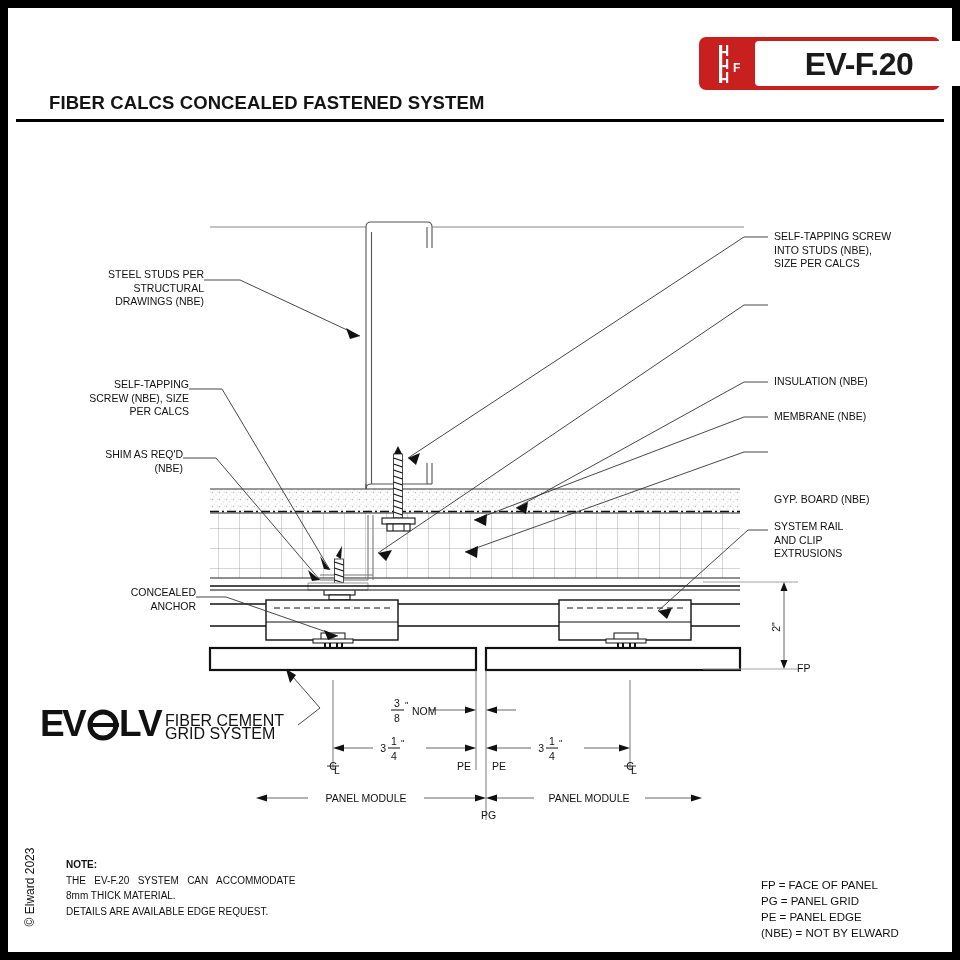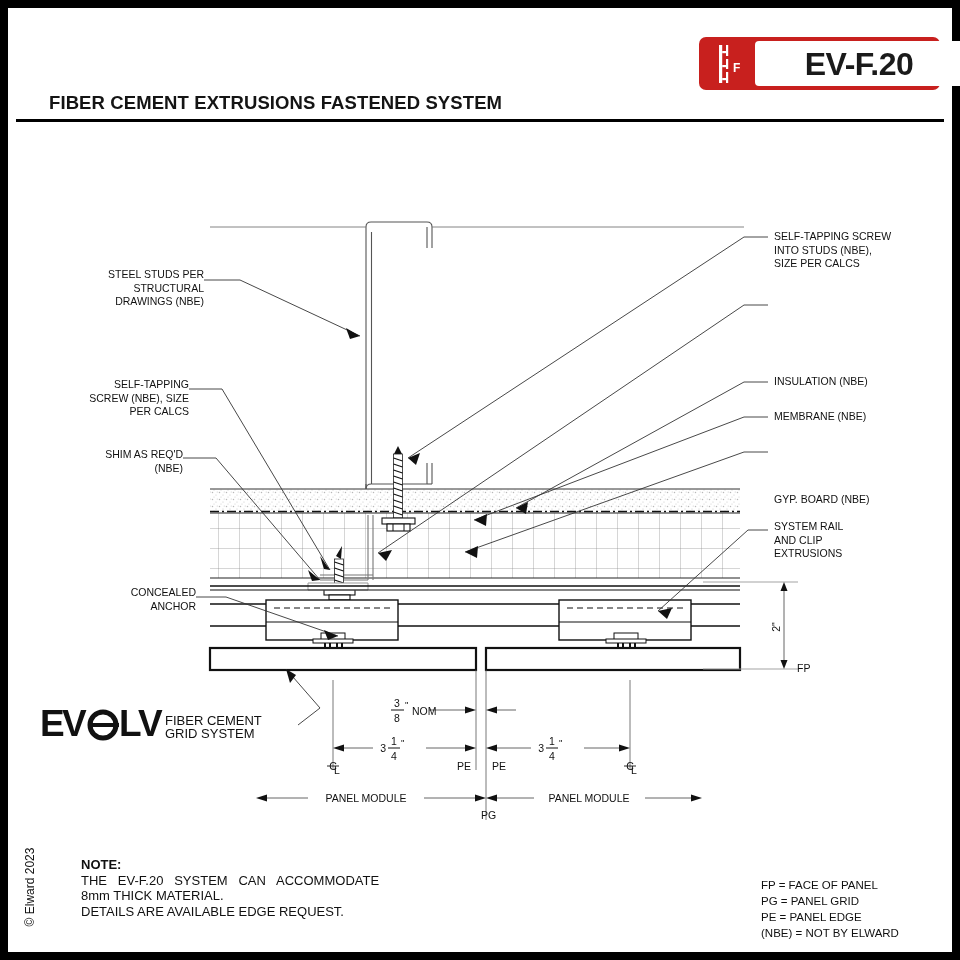--- a/index.html
+++ b/index.html
@@ -21,33 +21,33 @@
   #title{position:absolute;left:41px;top:84px;font-size:18.5px;font-weight:700;
          color:#141414;letter-spacing:0.1px;white-space:nowrap;}
   #rule{position:absolute;left:8px;top:111px;width:928px;height:3px;background:#000;}
 
   
   #copyright{position:absolute;left:-38px;top:872px;width:120px;
              transform:rotate(-90deg);transform-origin:center center;
              font-size:12px;color:#111;white-space:nowrap;text-align:center;}
 
   
-  #note{position:absolute;left:73px;top:849px;font-size:13px;color:#111;line-height:15.5px;}
+  #note{position:absolute;left:58px;top:849px;font-size:10px;color:#111;line-height:15.5px;}
   #note .hd{font-weight:700;}
   #note .jst{display:block;white-space:pre;}
   #legend{position:absolute;left:753px;top:869px;font-size:11.5px;color:#111;line-height:16px;}
 
   
   .lbl{position:absolute;font-size:10.5px;color:#111;line-height:13.5px;white-space:pre;}
   .lbl.r{text-align:right;}
   .lbl.l{text-align:left;}
 
   
   #logo{position:absolute;left:32px;top:697px;}
-  #logo-txt{position:absolute;left:157px;top:706px;font-size:13px;color:#111;line-height:13px;}
+  #logo-txt{position:absolute;left:157px;top:706px;font-size:16px;color:#111;line-height:13px;}
 
   svg{position:absolute;left:0;top:0;overflow:visible;}
   .dimtxt{font-family:"Liberation Sans",sans-serif;font-size:10.5px;fill:#111;}
   .tinytxt{font-family:"Liberation Sans",sans-serif;font-size:9.5px;fill:#111;}
 </style>
 </head>
 <body>
 
 <div id="sheet">
   <div id="page">
@@ -61,21 +61,21 @@
         <rect x="13.2" y="6" width="4" height="2.2" fill="#fff"></rect>
         <rect x="13.2" y="20" width="4" height="2.2" fill="#fff"></rect>
         <rect x="13.2" y="33" width="4" height="2.2" fill="#fff"></rect>
       </svg>
       <div id="badge-f">F</div>
       <div id="badge-inner">
         <div id="badge-code">EV-F.20</div>
       </div>
     </div>
 
-    <div id="title">FIBER CEMENT EXTRUSIONS FASTENED SYSTEM</div>
+    <div id="title">FIBER CALCS CONCEALED FASTENED SYSTEM</div>
     <div id="rule"></div>
 
     <div id="copyright">© Elward 2023</div>
 
     <svg width="944" height="944">
       <defs>
         <pattern id="insul" width="7" height="7" patternUnits="userSpaceOnUse">
           <circle cx="1.5" cy="1.5" r="0.75" fill="#b8b8b8"></circle>
           <circle cx="5" cy="4" r="0.6" fill="#c4c4c4"></circle>
           <circle cx="3" cy="6" r="0.55" fill="#cccccc"></circle>

